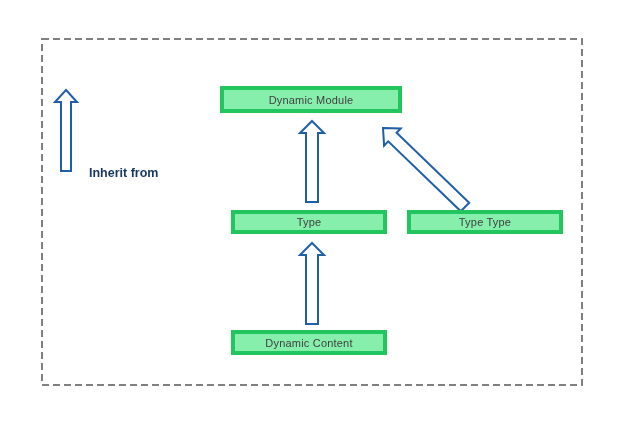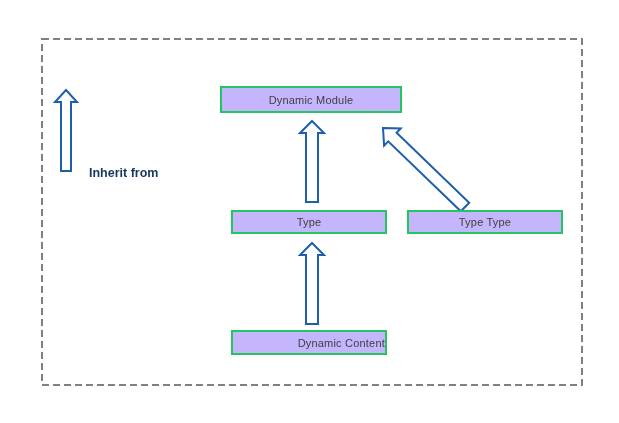--- a/index.html
+++ b/index.html
@@ -18,34 +18,34 @@
   #diagram-layer {
     position: absolute;
     left: 0;
     top: 0;
     width: 619px;
     height: 423px;
   }
   .node {
     position: absolute;
     box-sizing: border-box;
-    background: #c4b5fd;
-    border: 2px solid #22c55e;
+    background: #86efac;
+    border: 4px solid #22c55e;
     display: flex;
     align-items: center;
     justify-content: center;
     font-size: 11px;
     color: #404040;
     letter-spacing: 0.2px;
     white-space: nowrap;
   }
   #node-dynamic-module { left: 220px; top: 86px;  width: 182px; height: 27px; }
   #node-type           { left: 231px; top: 210px; width: 156px; height: 24px; }
   #node-child-type     { left: 407px; top: 210px; width: 156px; height: 24px; }
-  #node-dynamic-content{ left: 231px; top: 330px; width: 156px; height: 25px; justify-content: flex-end; }
+  #node-dynamic-content{ left: 231px; top: 330px; width: 156px; height: 25px; }
   #legend-label {
     position: absolute;
     left: 89px;
     top: 126px;
     font-size: 12.5px;
     font-weight: bold;
     color: #17375e;
     white-space: nowrap;
     margin-top: 40px;
   }

